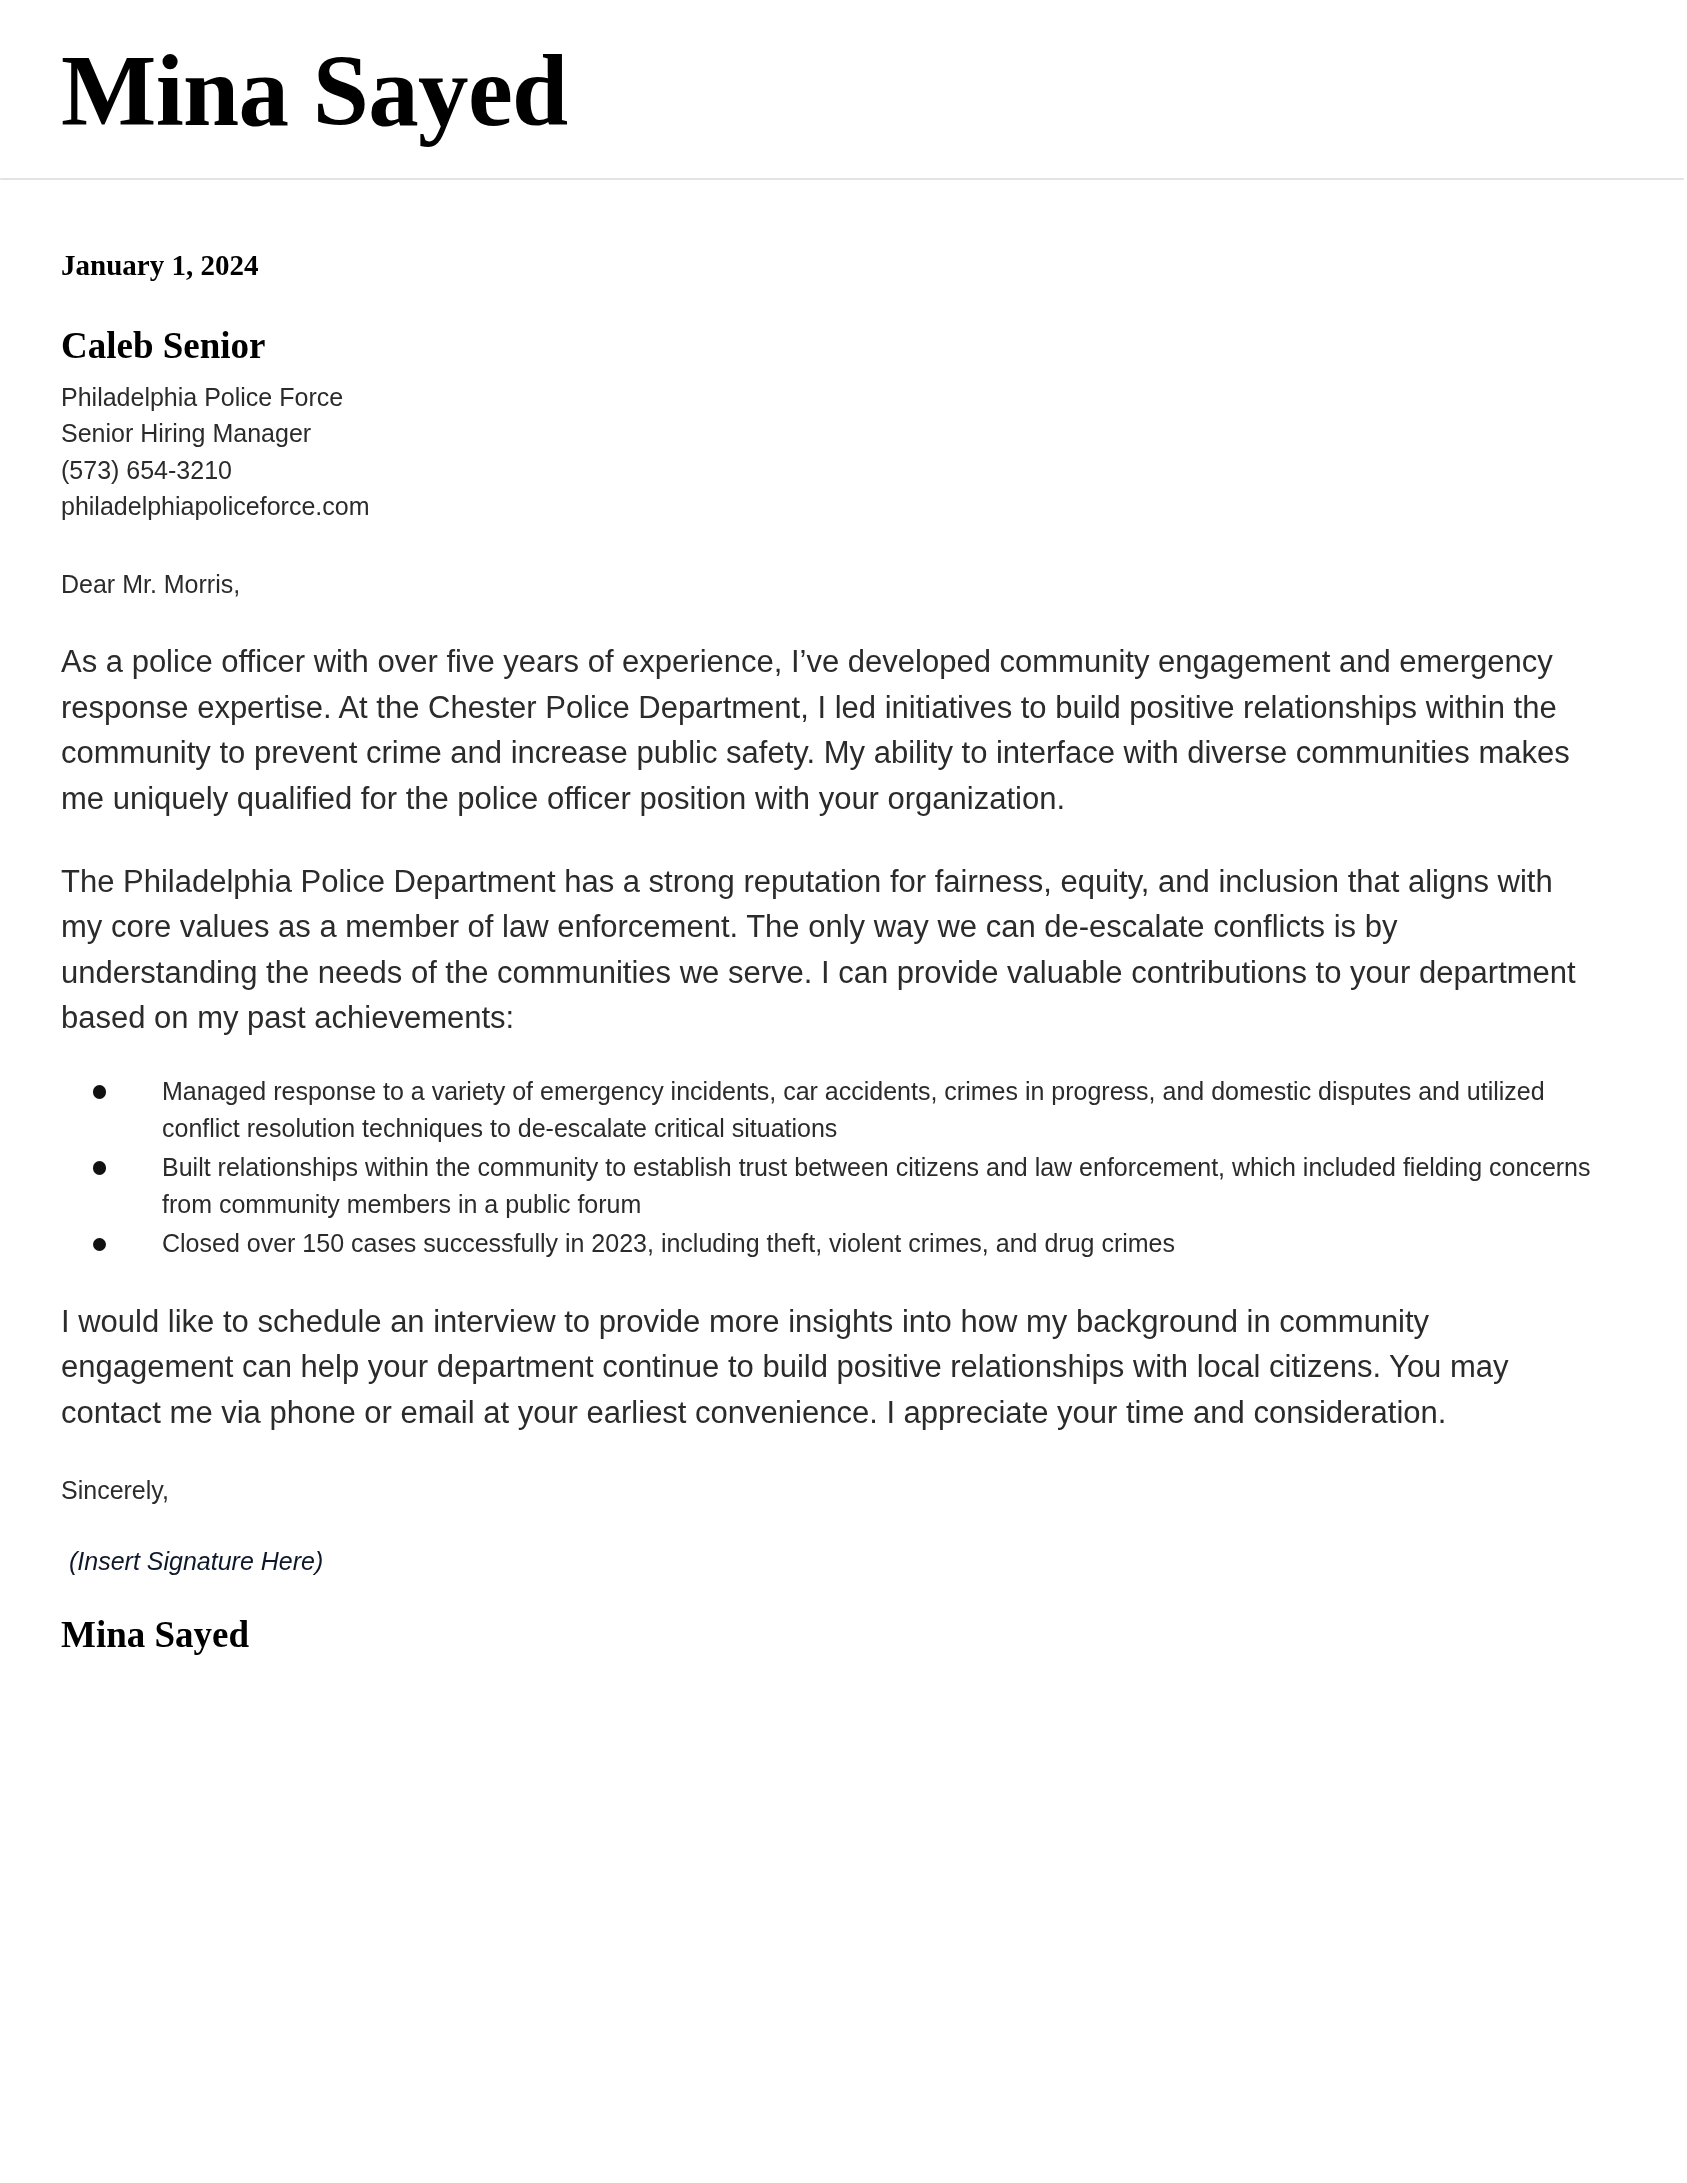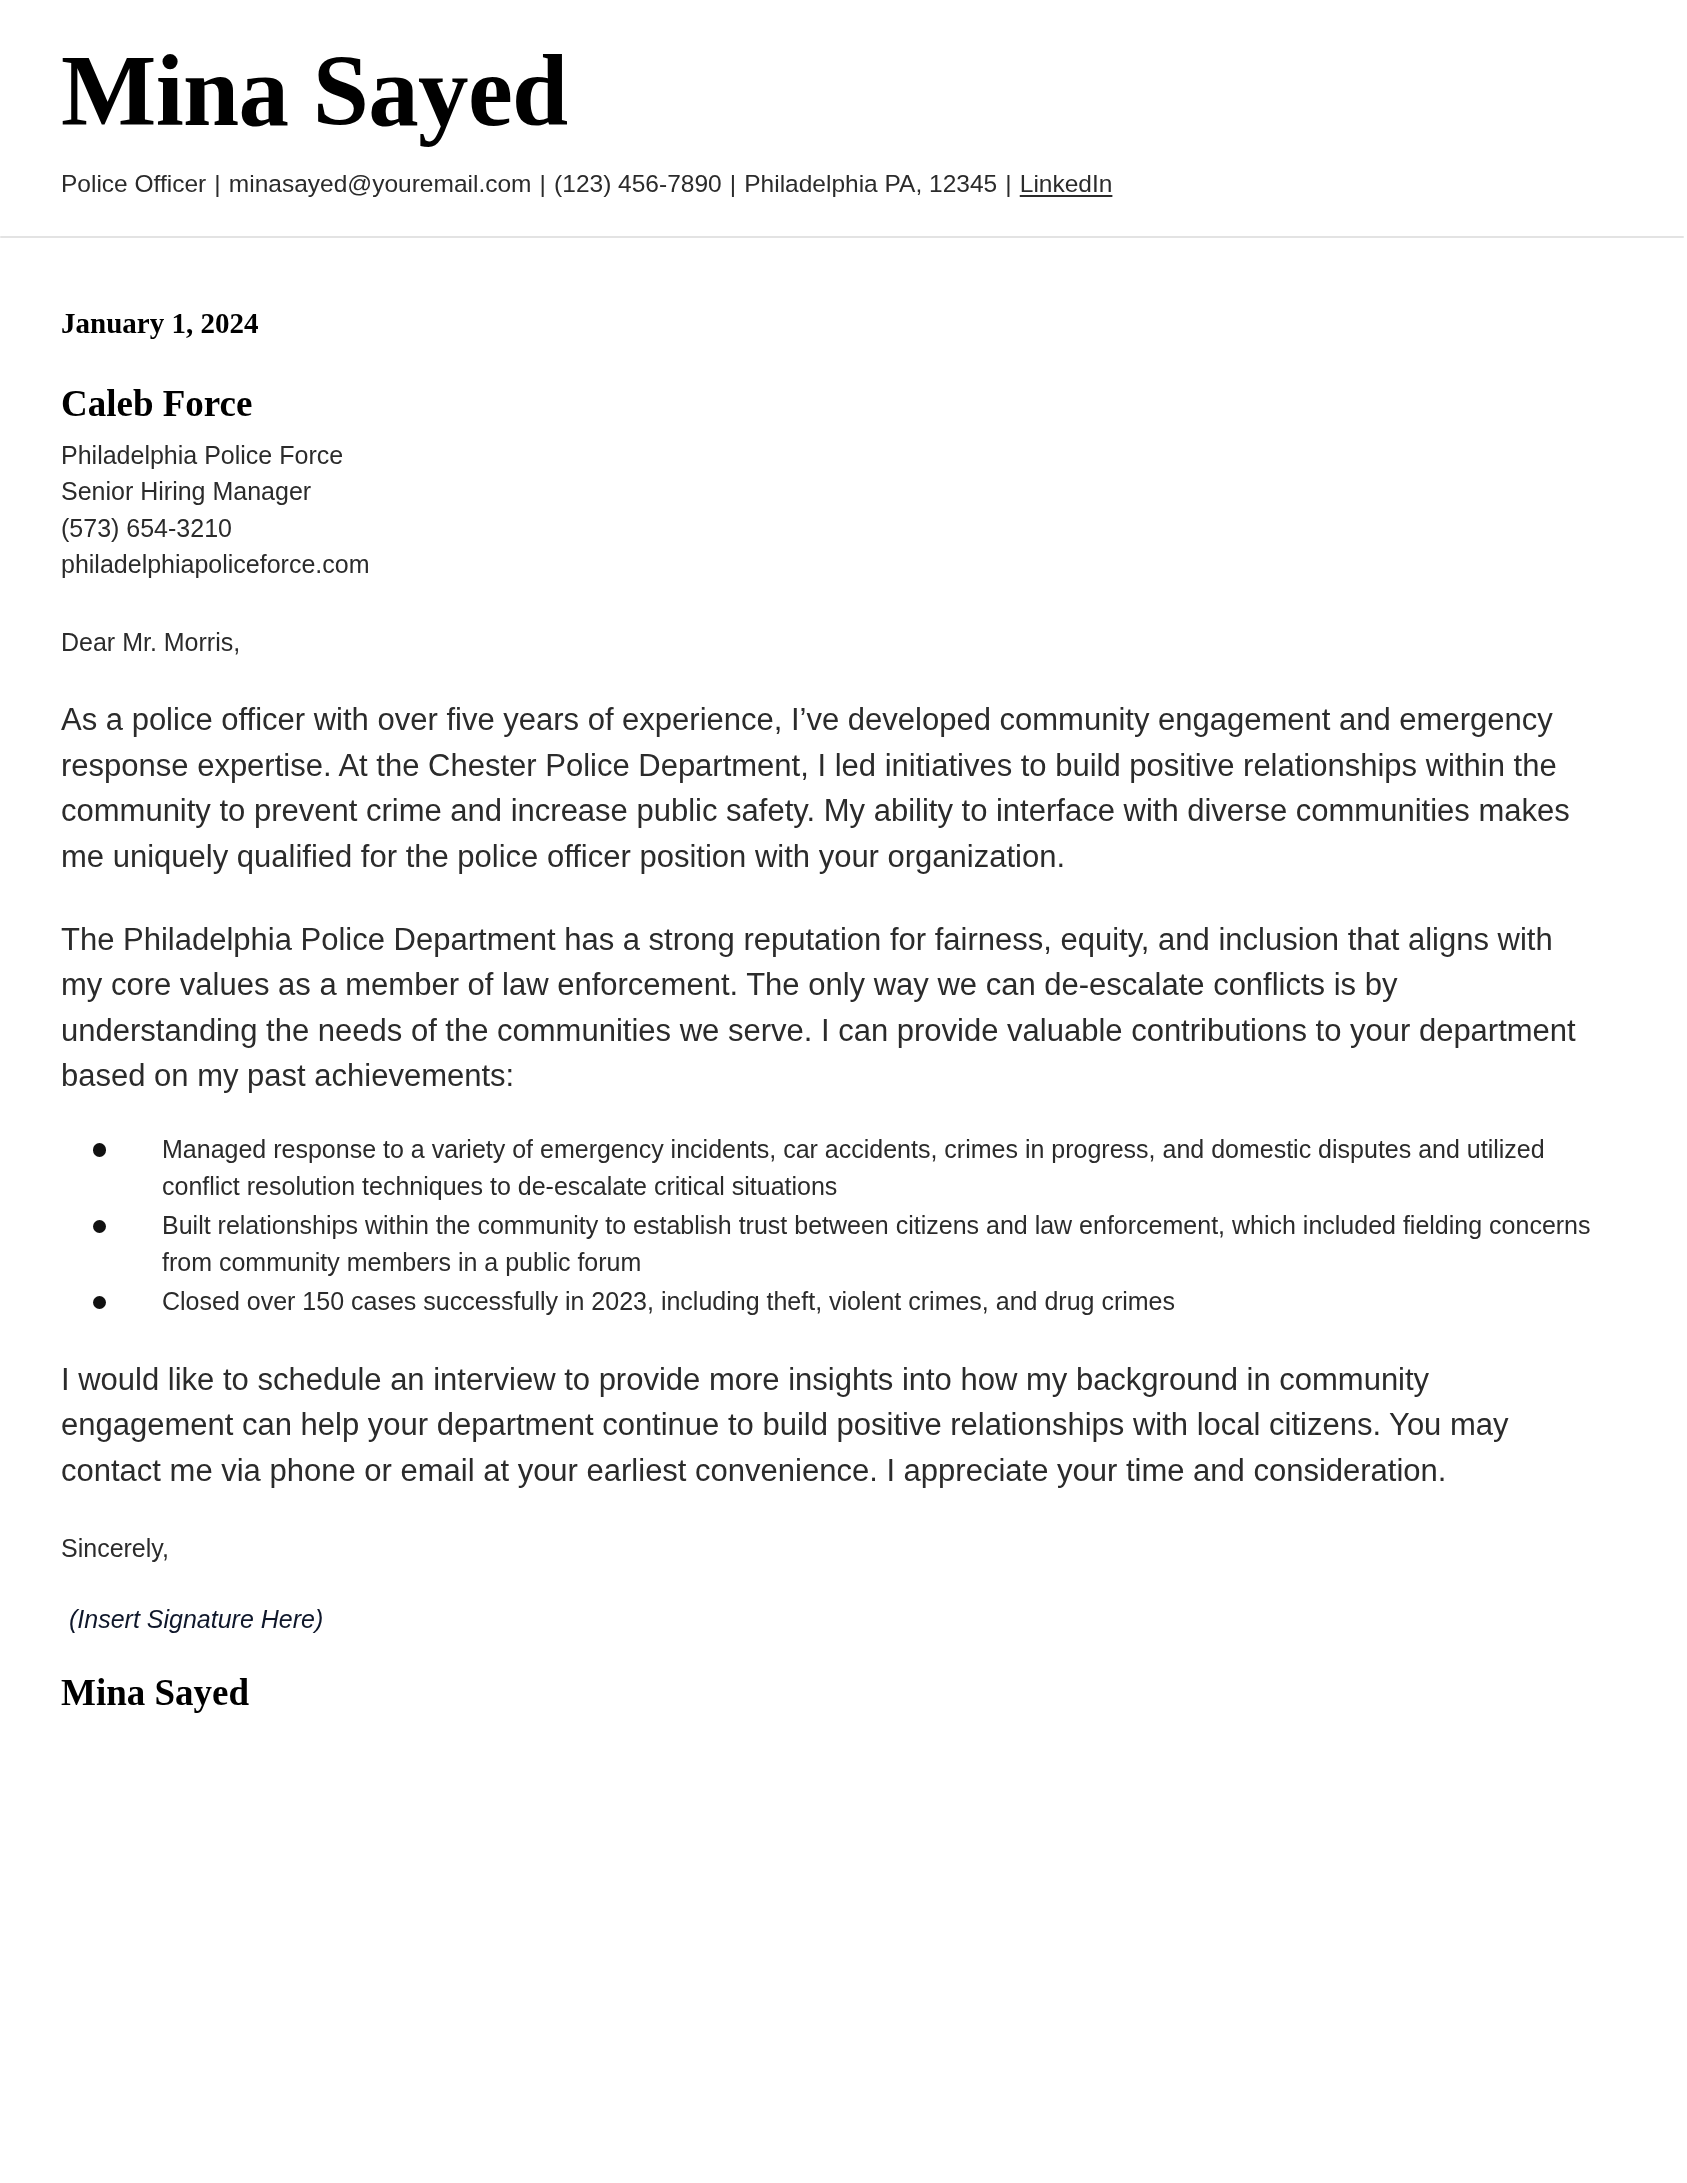--- a/index.html
+++ b/index.html
@@ -177,42 +177,31 @@
   }
 </style>
 </head>
 <body>
 
 <div class="page">
 
   <div class="header">
     <h1 class="candidate-name">Mina Sayed</h1>
 
-    <p class="contact-line">
-      <span>Police Officer</span>
-      <span class="sep">|</span>
-      <span>minasayed@youremail.com</span>
-      <span class="sep">|</span>
-      <span>(123) 456-7890</span>
-      <span class="sep">|</span>
-      <span>Philadelphia PA, 12345</span>
-      <span class="sep">|</span>
-      <span class="linkedin">LinkedIn</span>
-    </p>
   </div>
 
   <div class="header-divider"></div>
 
   <div class="letter">
     <div class="letter-inner">
 
       <p class="letter-date">January 1, 2024</p>
 
       <div class="recipient-block">
-        <p class="recipient-name">Caleb Force</p>
+        <p class="recipient-name">Caleb Senior</p>
         <p class="recipient-line">Philadelphia Police Force</p>
         <p class="recipient-line">Senior Hiring Manager</p>
         <p class="recipient-line">(573) 654-3210</p>
         <p class="recipient-line">philadelphiapoliceforce.com</p>
       </div>
 
       <p class="salutation">Dear Mr. Morris,</p>
 
       <p class="body-paragraph">As a police officer with over five years of experience, I’ve developed community engagement and emergency response expertise. At the Chester Police Department, I led initiatives to build positive relationships within the community to prevent crime and increase public safety. My ability to interface with diverse communities makes me uniquely qualified for the police officer position with your organization.</p>
 

